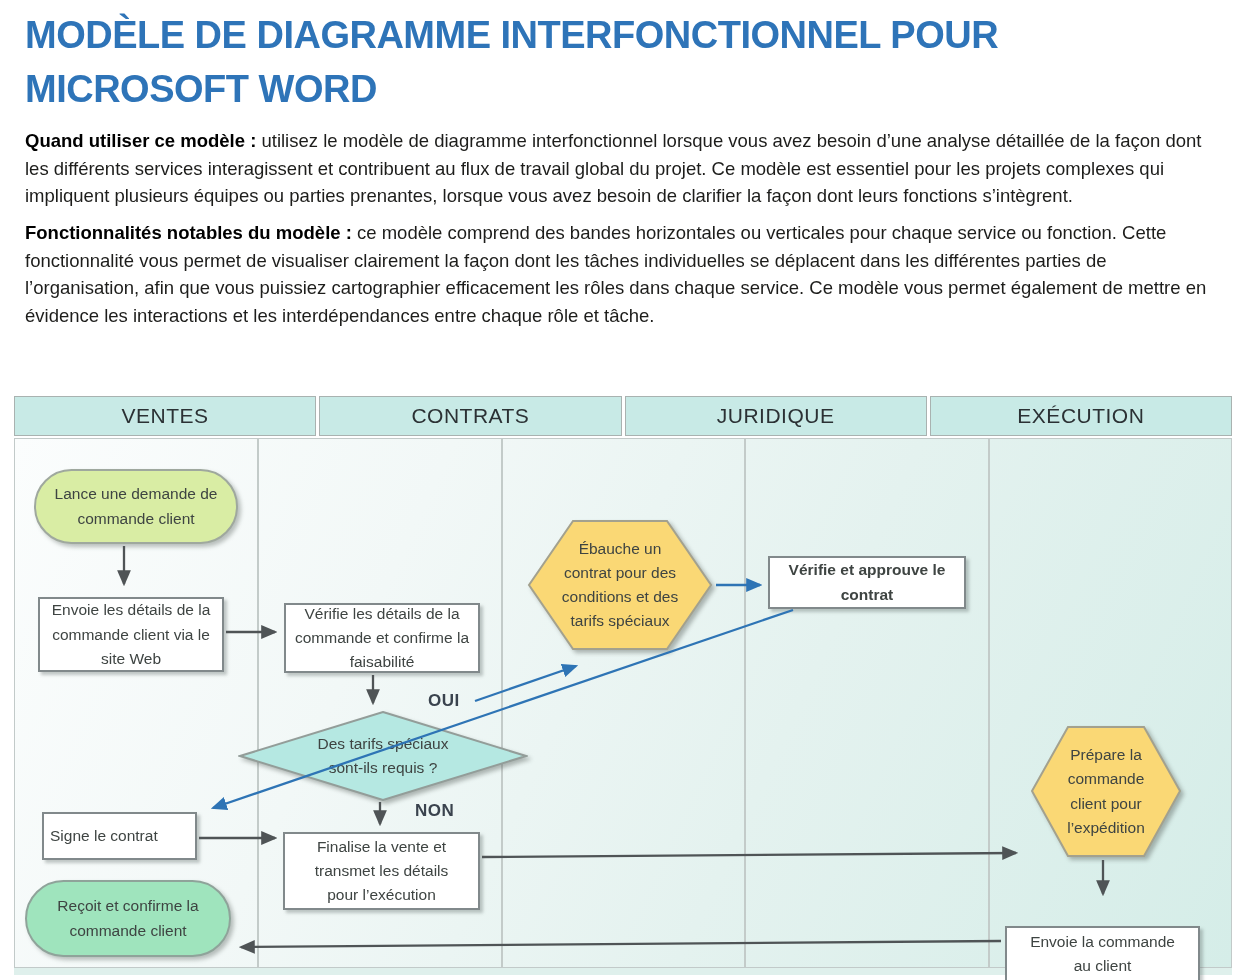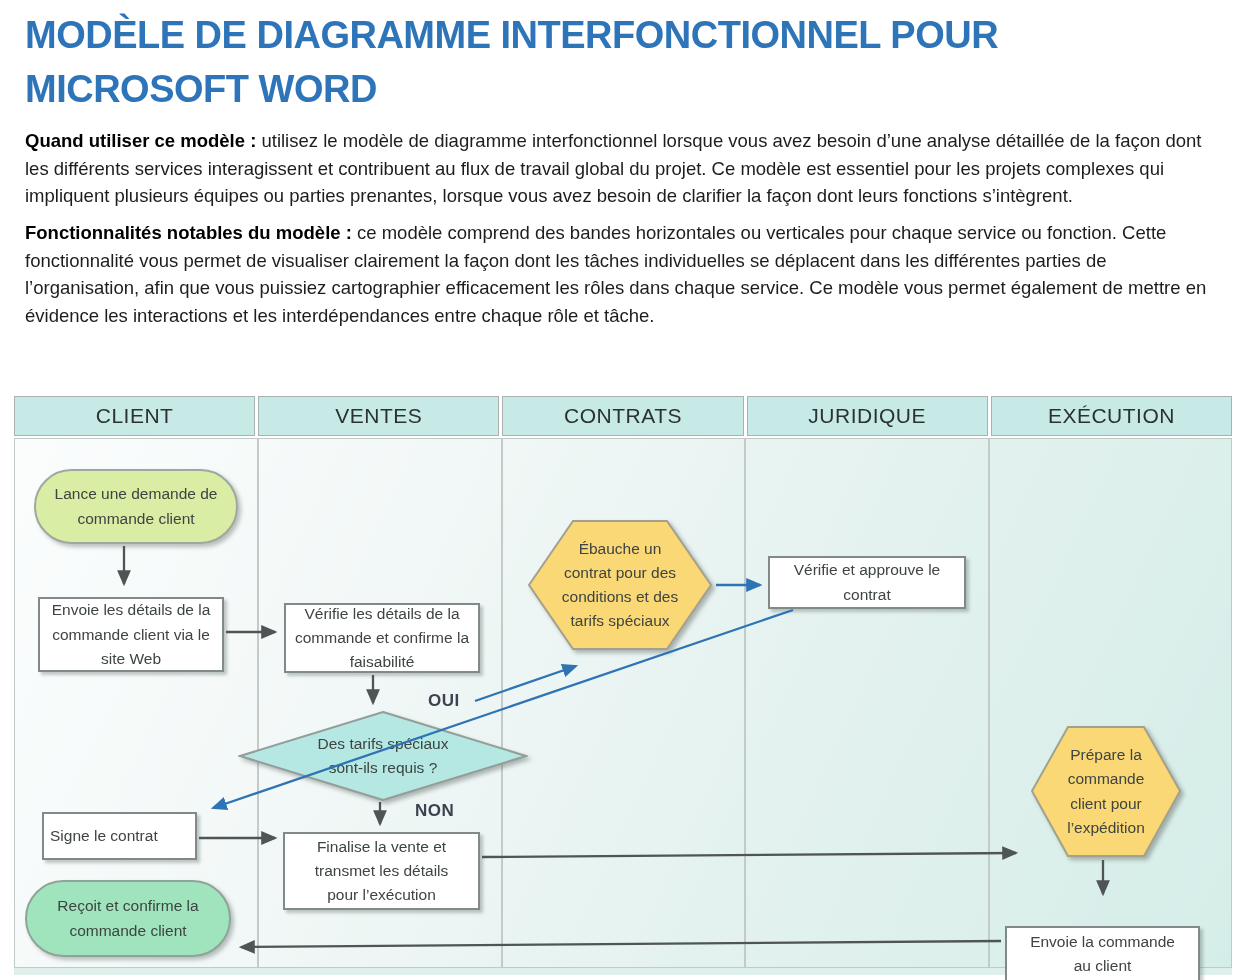--- a/index.html
+++ b/index.html
@@ -56,23 +56,20 @@
   <span>utilisez le modèle de diagramme interfonctionnel lorsque vous avez besoin d’une analyse détaillée de la façon dont les différents services interagissent et contribuent au flux de travail global du projet. Ce modèle est essentiel pour les projets complexes qui impliquent plusieurs équipes ou parties prenantes, lorsque vous avez besoin de clarifier la façon dont leurs fonctions s’intègrent.</span></p>
 
   <p class="intro second"><b>Fonctionnalités notables du modèle :</b>
   <span>ce modèle comprend des bandes horizontales ou verticales pour chaque service ou fonction. Cette fonctionnalité vous permet de visualiser clairement la façon dont les tâches individuelles se déplacent dans les différentes parties de l’organisation, afin que vous puissiez cartographier efficacement les rôles dans chaque service. Ce modèle vous permet également de mettre en évidence les interactions et les interdépendances entre chaque rôle et tâche.</span></p>
 
 
   <div class="diagram">
 
     <div class="lane-headers">
       <div class="lane-header-cell">
-          <span>CLIENT</span>
-        </div>
-      <div class="lane-header-cell">
           <span>VENTES</span>
         </div>
       <div class="lane-header-cell">
           <span>CONTRATS</span>
         </div>
       <div class="lane-header-cell">
           <span>JURIDIQUE</span>
         </div>
       <div class="lane-header-cell">
           <span>EXÉCUTION</span>
@@ -121,21 +118,21 @@
 
       <div class="poly" style="left:512px;top:80px;width:186px;height:132px;">
         <svg width="186" height="132" viewBox="0 0 186 132">
           <polygon points="46,2 140,2 184,66 140,130 46,130 2,66" fill="#FAD875" stroke="#A3A18E" stroke-width="2"></polygon>
         </svg>
         <div class="poly-label" style="padding:0 30px;">
           <span>Ébauche un contrat pour des conditions et des tarifs spéciaux</span>
         </div>
       </div>
 
-      <div class="node rect" style="left:753px;top:117px;width:198px;height:53px;padding:0 10px;">
+      <div class="node rect" style="left:753px;top:117px;width:198px;height:53px;padding:0 10px;font-weight:bold;">
         <span>Vérifie et approuve le contrat</span>
       </div>
 
       <div class="poly" style="left:1015px;top:286px;width:152px;height:133px;">
         <svg width="152" height="133" viewBox="0 0 152 133">
           <polygon points="38,2 114,2 150,66 114,131 38,131 2,66" fill="#FAD875" stroke="#A3A18E" stroke-width="2"></polygon>
         </svg>
         <div class="poly-label" style="padding:0 28px;">
           <span>Prépare la commande client pour l’expédition</span>
         </div>

